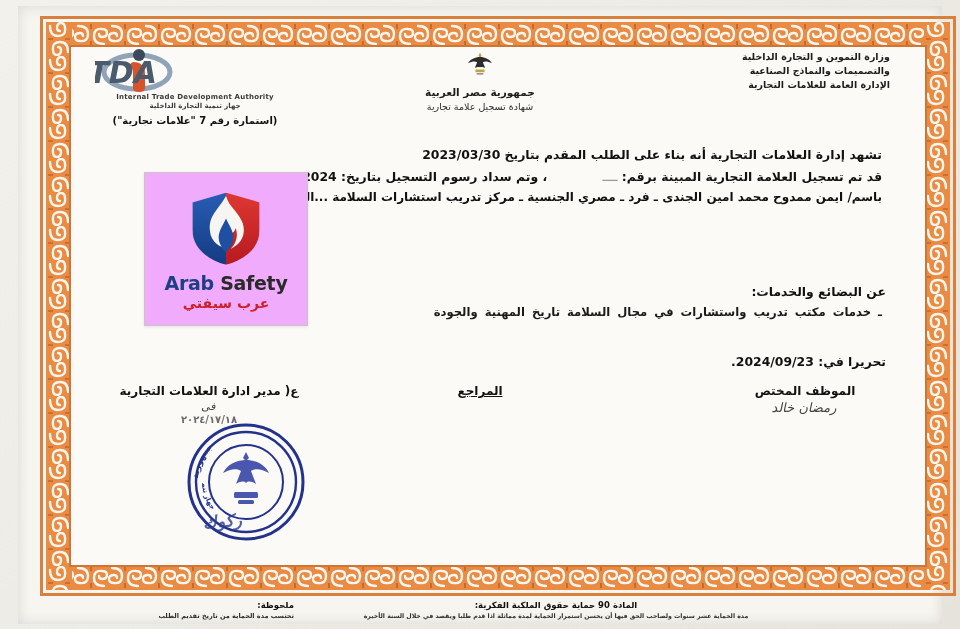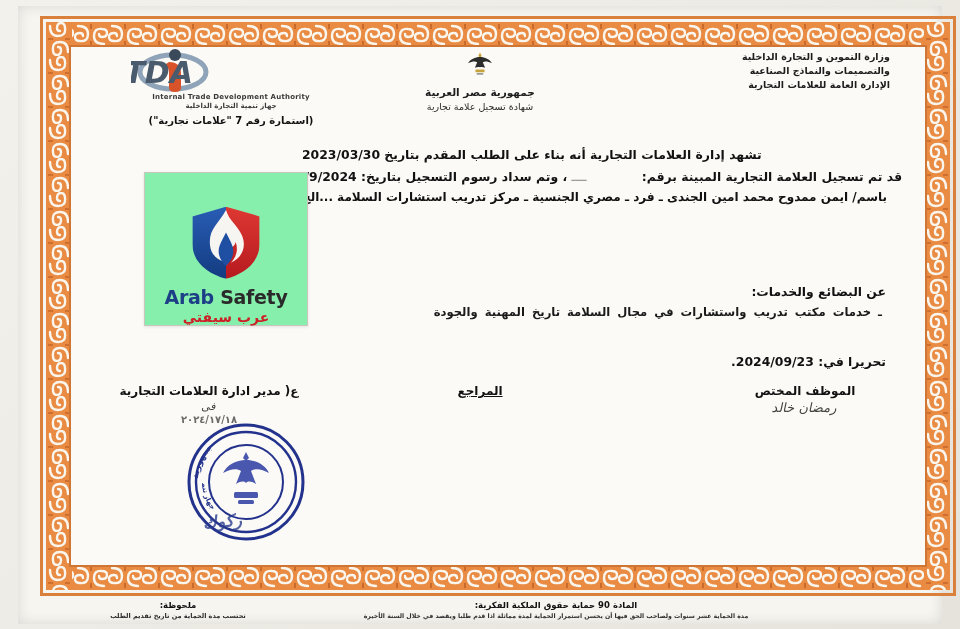--- a/index.html
+++ b/index.html
@@ -42,39 +42,39 @@
 
   
   .hdr{position:absolute;left:52px;top:42px;right:52px;height:88px;}
   .hdr-right{position:absolute;right:0;top:2px;text-align:right;width:260px;
     font-size:9.5px;line-height:1.45;color:#1d1d1d;font-weight:700;}
   .hdr-center{position:absolute;left:50%;transform:translateX(-50%);top:0;
     text-align:center;width:230px;}
   .eagle{margin:0 auto 4px;width:34px;height:34px;display:block;}
   .hdr-center .l1{font-size:10.5px;font-weight:700;color:#1d1d1d;letter-spacing:.3px;}
   .hdr-center .l2{font-size:9.5px;font-weight:400;color:#2a2a2a;margin-top:3px;}
-  .hdr-left{position:absolute;left:0;top:0;width:250px;text-align:center;padding-left:36px;}
+  .hdr-left{position:absolute;left:0;top:0;width:250px;text-align:center;}
   .itda-wrap{position:relative;height:44px;}
   .itda-sub{font-size:7px;font-weight:700;color:#3a3a3a;margin-top:1px;
     letter-spacing:.2px;filter:blur(.2px);text-align:center;}
   .itda-form{font-size:10px;font-weight:700;color:#111;margin-top:5px;}
 
   
-  .body-lines{position:absolute;right:40px;top:138px;width:600px;text-align:left;}
+  .body-lines{position:absolute;right:60px;top:138px;width:600px;text-align:right;}
   .bl{font-size:12.4px;font-weight:700;color:#111;line-height:1.75;
       white-space:nowrap;}
   .bl .num{font-family:"DejaVu Sans",sans-serif;}
   .redact{display:inline-block;width:66px;color:#9a9a9a;letter-spacing:1px;
       vertical-align:middle;font-size:11px;}
   .bl.l3{font-size:12px;}
 
   
   .logobox{position:absolute;left:126px;top:166px;width:162px;height:152px;
-    background:#86efac;border:1px solid #c9c6bf;
-    display:flex;flex-direction:column;align-items:center;justify-content:flex-end;
+    background:#f0abfc;border:1px solid #c9c6bf;
+    display:flex;flex-direction:column;align-items:center;justify-content:center;
     box-shadow:0 1px 3px rgba(0,0,0,.10);}
   .shield{width:80px;height:80px;}
   .logo-en{font-size:19px;font-weight:800;letter-spacing:-.3px;margin-top:4px;}
   .logo-en .a{color:#1d3f86;}
   .logo-en .b{color:#2a2a2a;}
   .logo-ar{font-size:14px;font-weight:800;color:#cc2026;margin-top:1px;
     letter-spacing:.5px;}
 
   
   .services{position:absolute;right:56px;top:278px;width:520px;text-align:right;}
@@ -102,21 +102,21 @@
   .sealscribble{position:absolute;left:186px;top:505px;
     font-family:"DejaVu Serif",serif;font-size:17px;color:#2b3d8f;
     transform:rotate(-4deg) skewX(-10deg);opacity:.8;font-weight:700;}
 
   
   .footer{position:absolute;left:26px;right:26px;top:594px;height:32px;}
   .ft-right{position:absolute;right:150px;top:0;text-align:center;width:420px;}
   .ft-title{font-size:8.5px;font-weight:700;color:#111;}
   .ft-body{font-size:6.2px;font-weight:700;color:#2e2e2e;margin-top:2px;
     letter-spacing:.1px;filter:blur(.15px);}
-  .ft-left{position:absolute;left:34px;top:0;text-align:center;width:200px;}
+  .ft-left{position:absolute;left:50px;top:0;text-align:right;width:200px;}
   .ft-left .ft-title{font-size:8.5px;}
   .ft-left .ft-body{font-size:6.5px;}
 </style>
 </head>
 <body>
 
 <div id="page">
   <div id="paper">
 
     <div class="frame">

